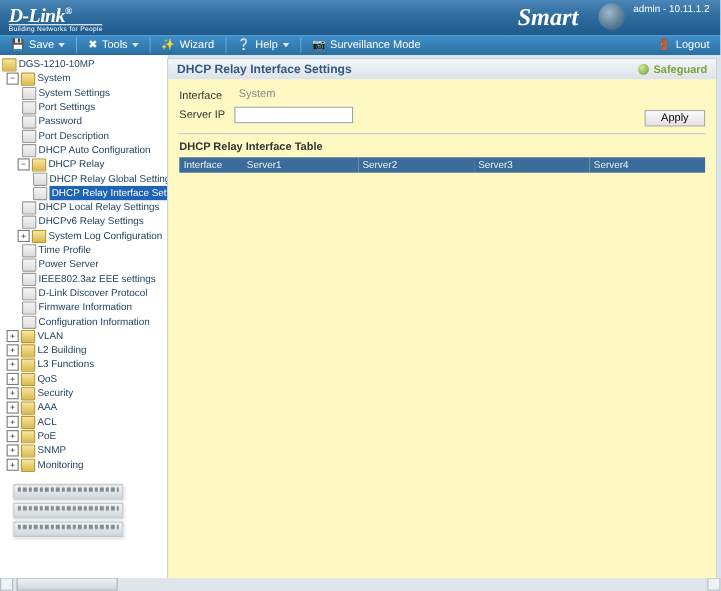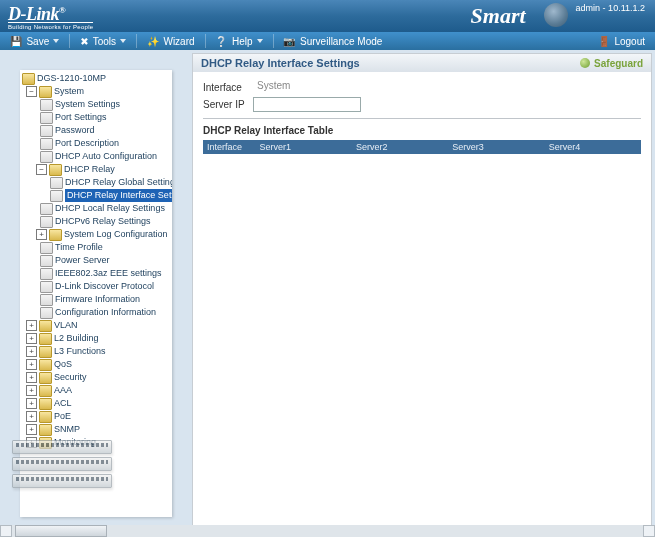--- a/index.html
+++ b/index.html
@@ -16,34 +16,34 @@
   .admin-txt{font-size:9px}
   
   .menubar{height:18px;background:linear-gradient(to bottom,#4090cc,#2a6fa0);display:flex;align-items:center;color:#fff;font-size:10px}
   .menubar .mi{display:flex;align-items:center;padding:0 10px;gap:4px;cursor:pointer;white-space:nowrap}
   .caret{display:inline-block;width:0;height:0;border-left:3px solid transparent;border-right:3px solid transparent;border-top:4px solid #fff;opacity:.85}
   .sep{width:1px;height:14px;background:rgba(255,255,255,.3);flex:none}
   .menubar .spacer{flex:1}
   .mi .ic{font-size:10px}
   
   .workspace{position:absolute;top:50px;left:0;right:0;bottom:0;display:flex}
-  .tree-wrap{width:152px;background:#fff;box-shadow:1px 1px 3px rgba(0,0,0,.2);margin:20px;overflow:auto}
+  .tree-wrap{width:152px;background:#fff;box-shadow:1px 1px 3px rgba(0,0,0,.2);margin:0;overflow:auto}
   .tree{font-size:9px;line-height:13px;color:#1a3c5a;padding:2px}
   .node{white-space:nowrap;display:flex;align-items:center;gap:2px;cursor:pointer}
   .tog{display:inline-flex;width:9px;height:9px;border:1px solid #7a7a7a;background:#fff;align-items:center;justify-content:center;font-size:8px;line-height:7px;color:#444;flex:none}
   .fldr,.doc{width:11px;height:10px;flex:none}
   .fldr{background:linear-gradient(#f8e6a0,#d9b94e);border:1px solid #b8982c;border-radius:1px}
   .doc{background:linear-gradient(#f4f4f4,#ddd);border:1px solid #999;border-radius:1px}
   .sel{background:#1e63b5;color:#fff;padding:0 2px}
   
   .main{flex:1;background:#e3e7eb;margin:3px 3px 3px 0;border:1px solid #c7cdd3;display:flex;flex-direction:column}
   .main-hdr{height:18px;background:linear-gradient(to bottom,#f3f6f9,#dbe2e9);display:flex;align-items:center;padding:0 8px;color:#315a84;font-weight:bold;font-size:11px}
   .sg{margin-left:auto;display:flex;gap:4px;color:#7aa33b;font-size:10px;font-weight:bold}
   .sg-ic{width:10px;height:10px;border-radius:50%;background:radial-gradient(circle at 35% 35%,#cfe79a,#6b9c2e)}
-  .main-body{flex:1;padding:8px 10px;background:#ffffff;color:#333}
+  .main-body{flex:1;padding:8px 10px;background:#fef9c3;color:#333}
   .form-row{display:flex;align-items:center;margin-bottom:3px;font-size:10px}
   .form-row .lbl{width:50px;color:#333}
   .form-row .val{width:100px;height:14px;padding:0 4px;border:none;background:transparent;color:#888;font-size:10px}
   .form-row input.inp{width:100px;height:13px;border:1px solid #9aa;padding:0 3px;font-size:10px;background:#fff}
   .apply-wrap{display:flex;justify-content:flex-end;margin-top:-15px;margin-bottom:6px}
   .apply{background:linear-gradient(#fafafa,#e2e2e2);border:1px solid #aaa;padding:1px 14px;font-size:10px;cursor:pointer}
   .hr{height:1px;background:#c0c5ca;margin:6px 0}
   .tbl-title{font-weight:bold;font-size:10px;margin:4px 0}
   table.tbl{width:100%;border-collapse:collapse;font-size:9px;color:#fff}
   table.tbl th{background:#3c6c99;color:#e7eef6;text-align:left;font-weight:normal;padding:2px 4px}
@@ -258,20 +258,23 @@
     </div>
     <div class="main-body">
       <div class="form-row">
         <span class="lbl">Interface</span>
         <span class="val">System</span>
       </div>
       <div class="form-row">
         <span class="lbl">Server IP</span>
         <input class="inp" type="text" value="" style="">
       </div>
+      <div class="apply-wrap">
+          <button class="apply">Apply</button>
+        </div>
       <div class="hr"></div>
       <div class="tbl-title">DHCP Relay Interface Table</div>
       <table class="tbl">
         <thead>
             <tr>
           <th style="width:12%">Interface</th>
           <th style="width:22%">Server1</th>
           <th style="width:22%">Server2</th>
           <th style="width:22%">Server3</th>
           <th style="width:22%">Server4</th>

